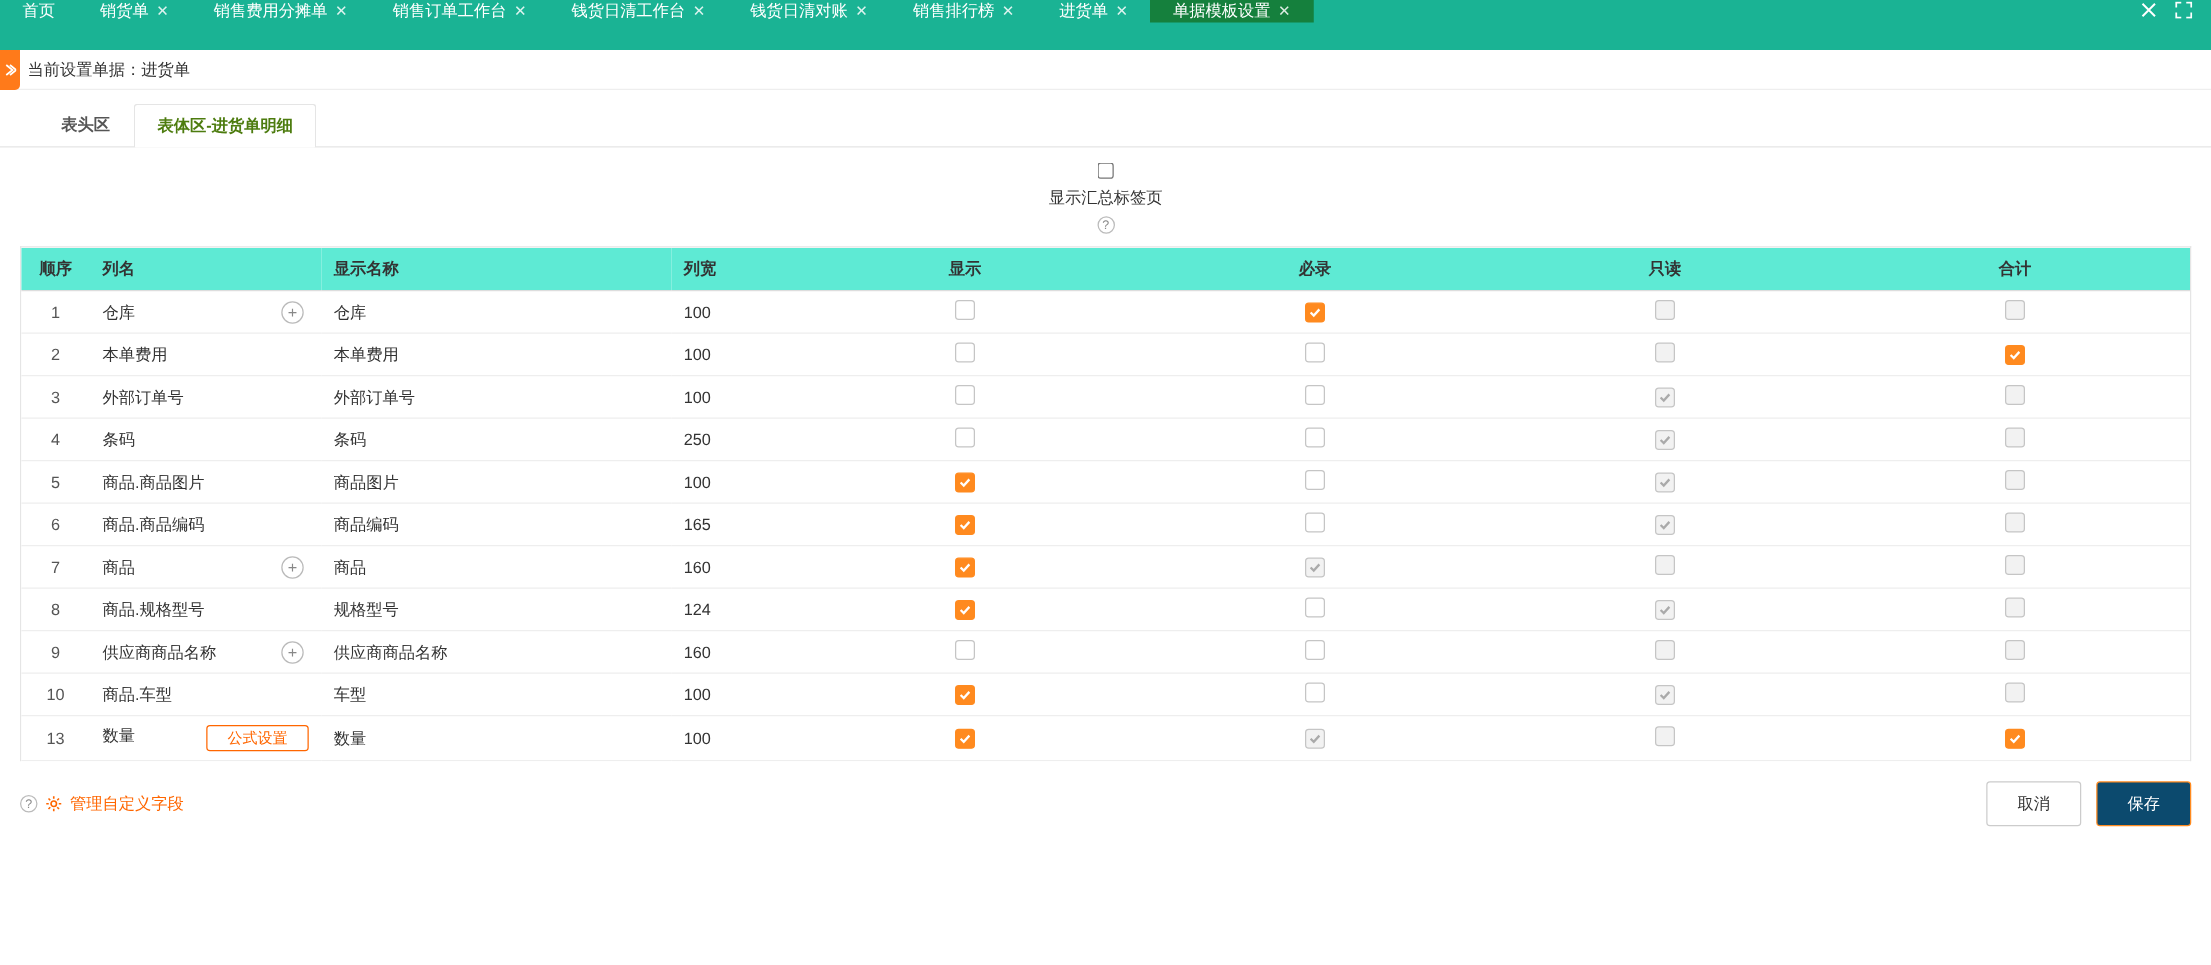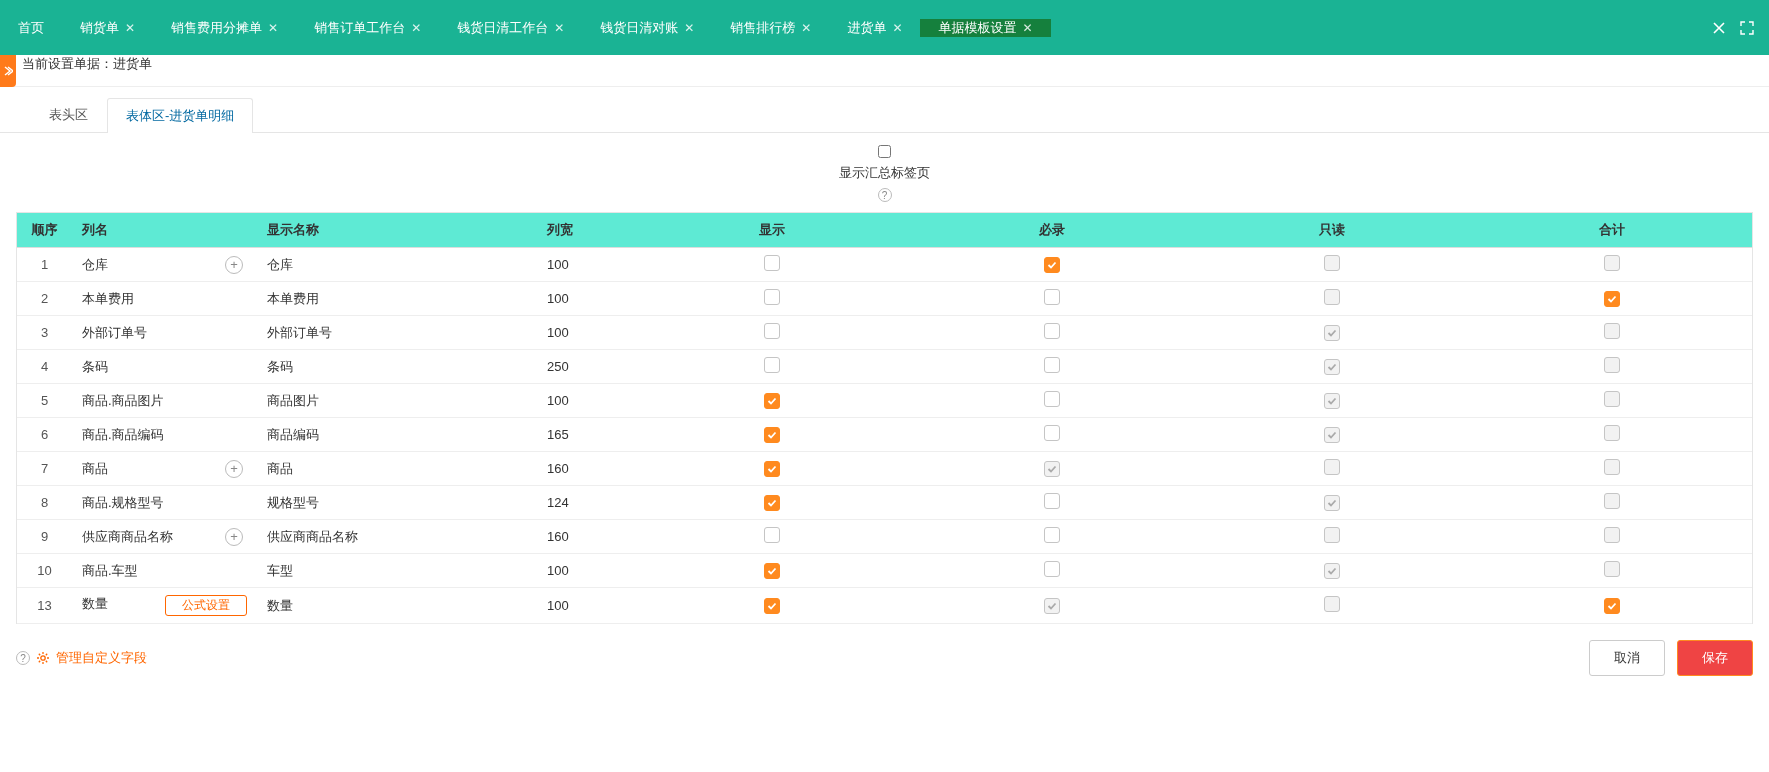--- a/index.html
+++ b/index.html
@@ -1,36 +1,36 @@
 <!DOCTYPE html>
 <html><head>
 <meta charset="utf-8">
 <style>
 * { box-sizing: border-box; margin: 0; padding: 0; font-family: "Microsoft YaHei", Arial, sans-serif; font-size: 13px; }
 body { background: #fff; }
 
 
-.topbar { background:#1ab394; color:#fff; height:55px; display:flex; align-items:center; position:relative; }
+.topbar { background:#1ab394; color:#fff; height:40px; display:flex; align-items:flex-start; position:relative; }
 .topbar .tab { padding:0 18px; display:flex; align-items:center; gap:6px; cursor:pointer; white-space:nowrap; }
 .topbar .tab.active { background:#15803d; }
 .topbar .tab .close { font-size:12px; opacity:.85; }
 .topbar .right-icons { margin-left:auto; display:flex; align-items:center; gap:12px; padding:0 14px; }
 .topbar .right-icons .ic { width:16px; height:16px; display:flex; align-items:center; justify-content:center; cursor:pointer; }
 .topbar .right-icons svg { stroke:#fff; }
 
 
-.handle-bar { display:flex; align-items:flex-start; height:32px; background:#fff; border-bottom:1px solid #eee; }
+.handle-bar { display:flex; align-items:center; height:32px; background:#fff; border-bottom:1px solid #eee; }
 .handle { width:16px; height:32px; background:#ff7a1a; display:flex; align-items:center; justify-content:center; cursor:pointer; border-bottom-right-radius:4px; }
 .handle svg { stroke:#fff; }
 .current-label { padding-left:6px; color:#333; }
 
 
-.section-tabs { display:flex; align-items:flex-start; padding:10px 0 0 30px; }
+.section-tabs { display:flex; align-items:flex-start; padding:10px 0 0 30px;font-weight:bold; }
 .section-tab { padding:8px 18px; color:#555; cursor:pointer; border:1px solid transparent; border-bottom:none; }
-.section-tab.active { color:#0369a1; border-color:#e5e5e5; background:#fff; border-top-left-radius:3px; border-top-right-radius:3px; position:relative; top:1px; }
+.section-tab.active { color:#4d7c0f; border-color:#e5e5e5; background:#fff; border-top-left-radius:3px; border-top-right-radius:3px; position:relative; top:1px; }
 .section-underline { border-bottom:1px solid #e5e5e5; }
 
 
 .summary-row { display:flex; align-items:center; gap:6px; padding:12px 20px 10px 20px; color:#333;flex-direction:column; }
 .summary-row .q { width:14px; height:14px; border:1px solid #bbb; border-radius:50%; display:flex; align-items:center; justify-content:center; font-size:10px; color:#888; cursor:pointer; }
 
 
 .table-wrap { margin:0 16px 0 16px; border:1px solid #e5e5e5; border-bottom:none; max-height:470px; overflow:auto; position:relative; }
 table { width:100%; border-collapse:collapse; table-layout:fixed; }
 thead th { background:#5eead4; color:#333; font-weight:600; text-align:left; padding:8px 10px; border-bottom:1px solid #ddd; position:sticky; top:0; }
@@ -55,21 +55,21 @@
 .cb.disabled.checked svg path { stroke:#aaa; }
 .cb.disabled.checked { background:#f2f2f2; border-color:#c5c5c5; }
 
 
 .footer { position:relative; margin:16px; display:flex; align-items:center; }
 .footer .left { display:flex; align-items:center; gap:6px; color:#ff6600; }
 .footer .left .q { width:14px; height:14px; border:1px solid #bbb; border-radius:50%; display:flex; align-items:center; justify-content:center; font-size:10px; color:#888; }
 .footer .left svg { stroke:#ff6600; }
 .footer .btns { margin-left:auto; display:flex; gap:12px; }
 .btn { padding:8px 24px; border-radius:3px; cursor:pointer; border:1px solid #ccc; background:#fff; color:#333; }
-.btn.primary { background:#ef4444; border-color:#ff8a1f; color:#fff; }
+.btn.primary { background:#0c4a6e; border-color:#ff8a1f; color:#fff; }
 
 
 .table-wrap::-webkit-scrollbar { width:10px; }
 .table-wrap::-webkit-scrollbar-thumb { background:#c9c9c9; border-radius:5px; }
 </style>
 </head>
 <body>
 
 <div class="topbar">
   <div id="top-tabs-mount" style="display: flex;">

